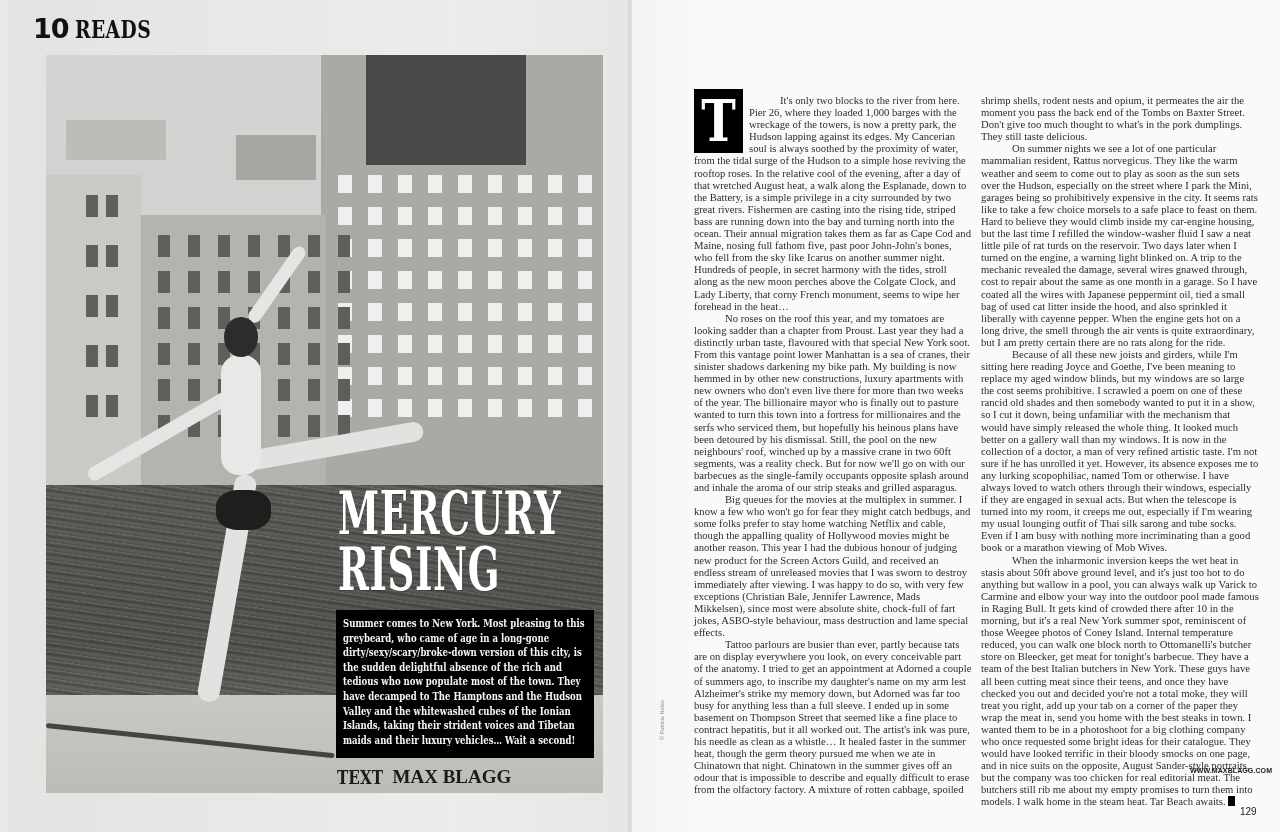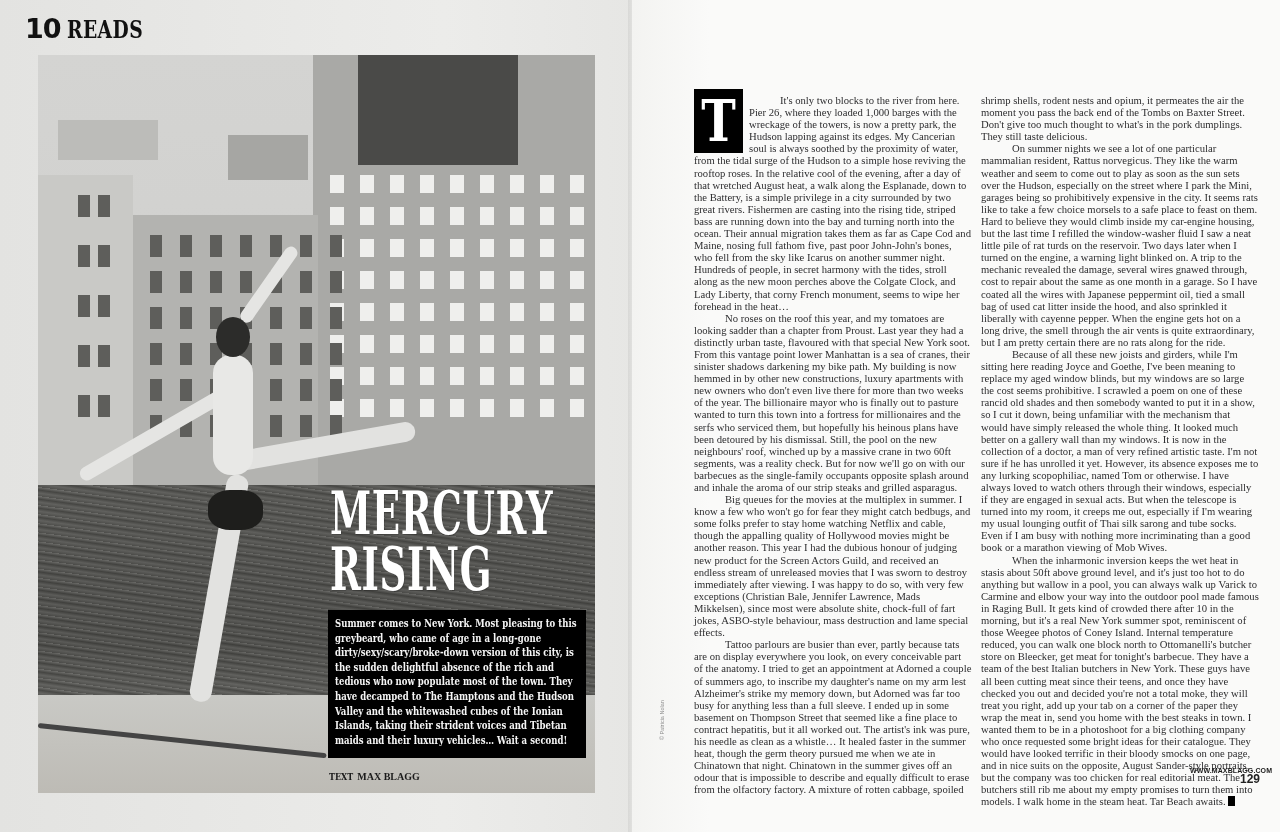--- a/index.html
+++ b/index.html
@@ -1,20 +1,20 @@
 <!DOCTYPE html>
 <html><head>
   <meta charset="utf-8">
   <style>
     * { box-sizing: border-box; margin: 0; padding: 0; }
     html, body { width: 1280px; height: 832px; overflow: hidden; background: #e9e9e7; }
     body { position: relative; font-family: "Liberation Serif", serif; }
 
     .spread { position: absolute; inset: 0; }
-    .page-left { position: absolute; left: 0; top: 0; width: 740px; height: 832px;
+    .page-left { position: absolute; left: 8px; top: 0; width: 740px; height: 832px;
       background: linear-gradient(90deg, #e3e3e1 0%, #ececea 60%, #e4e4e2 95%, #d8d8d6 100%); }
     .page-right { position: absolute; left: 632px; top: 0; width: 648px; height: 832px;
       background: linear-gradient(90deg, #f3f3f1 0%, #fafaf9 12%, #fafaf9 100%); }
     .gutter { position: absolute; left: 628px; top: 0; width: 10px; height: 832px;
       background: linear-gradient(90deg, rgba(0,0,0,0.06), rgba(0,0,0,0.02), rgba(255,255,255,0)); }
 
     .section-label { position: absolute; left: 25px; top: 14px; height: 30px; display: flex; align-items: baseline; gap: 6px; color: #111; }
     .section-num { font-family: "DejaVu Sans", sans-serif; font-weight: 900; font-size: 27px; letter-spacing: -1px; line-height: 30px; }
     .section-word { font-family: "DejaVu Serif", serif; font-weight: 700; font-size: 24px; line-height: 30px; transform: scaleX(0.78); transform-origin: left center; letter-spacing: 0.5px; }
 
@@ -49,41 +49,41 @@
 
     .headline { position: absolute; left: 330px; top: 485px; color: #fff;
       font-family: "DejaVu Serif", serif; font-weight: 700; font-size: 60px; line-height: 56px; letter-spacing: 1px;
       transform: scaleX(0.62); transform-origin: left top; text-shadow: 1px 1px 0 rgba(0,0,0,0.2); }
     .headline div { white-space: nowrap; }
 
     .standfirst { position: absolute; left: 328px; top: 610px; width: 258px; height: 148px; background: #000; padding: 6px 6px 20px 7px; }
     .standfirst p { color: #f5f5f5; font-family: "DejaVu Serif", serif; font-weight: 700; font-size: 11.8px; line-height: 14.6px;
       width: 342px; transform: scaleX(0.725); transform-origin: left top; }
 
-    .byline { position: absolute; left: 329px; top: 770px; display: flex; gap: 6px; color: #1a1a1a; font-size: 10px; line-height: 14px; }
+    .byline { position: absolute; left: 329px; top: 770px; display: flex; gap: 6px; color: #1a1a1a; font-size: 19px; line-height: 14px; }
     .byline .label { font-family: "DejaVu Serif", serif; font-weight: 700; transform: scaleX(0.8); transform-origin: left; display: inline-block; }
     .byline .name { font-family: Liberation Serif, serif; font-weight: 700; margin-left: -8px; }
 
     .photo-credit { position: absolute; left: 659px; top: 740px; transform: rotate(-90deg); transform-origin: left top;
       font-family: "Liberation Sans", sans-serif; font-size: 5.5px; color: #8d8d8d; white-space: nowrap; }
 
     
     .col { position: absolute; top: 95px; width: 278px; color: #2d2d2f;
       font-family: "Liberation Serif", serif; font-size: 10.65px; line-height: 12.1px; }
     .col-1 { left: 694px; }
     .col-2 { left: 981px; top: 95px; }
     .col p { text-align: left; }
     .col p + p { text-indent: 31px; }
     .dropcap { float: left; width: 49px; height: 64px; background: #000; color: #fff; margin: -6px 6px 0 0;
       font-family: "DejaVu Serif", serif; font-weight: 700; font-size: 58px; line-height: 64px; text-align: center; }
     .dropcap span { display: inline-block; transform: scaleX(0.8); }
     .endmark { display: inline-block; width: 7px; height: 10px; background: #000; margin-left: 2px; vertical-align: -1px; }
     .website { position: absolute; left: 1190px; top: 767px; width: 66px; text-align: right; white-space: nowrap;
       font-family: "Liberation Sans", sans-serif; font-weight: 700; font-size: 7px; color: #1a1a1a; letter-spacing: 0.1px; }
-    .page-number { position: absolute; left: 1240px; top: 772px; font-family: "Liberation Sans", sans-serif; font-weight: 700; font-size: 12px; color: #222; }
+    .page-number { position: absolute; left: 1240px; top: 806px; font-family: "Liberation Sans", sans-serif; font-weight: 400; font-size: 10px; color: #222; }
   </style>
 </head>
 <body>
 
 <div class="spread">
   <div class="page-left">
     <div class="section-label">
       <span class="section-num">10</span>
       <span class="section-word">READS</span>
     </div>

